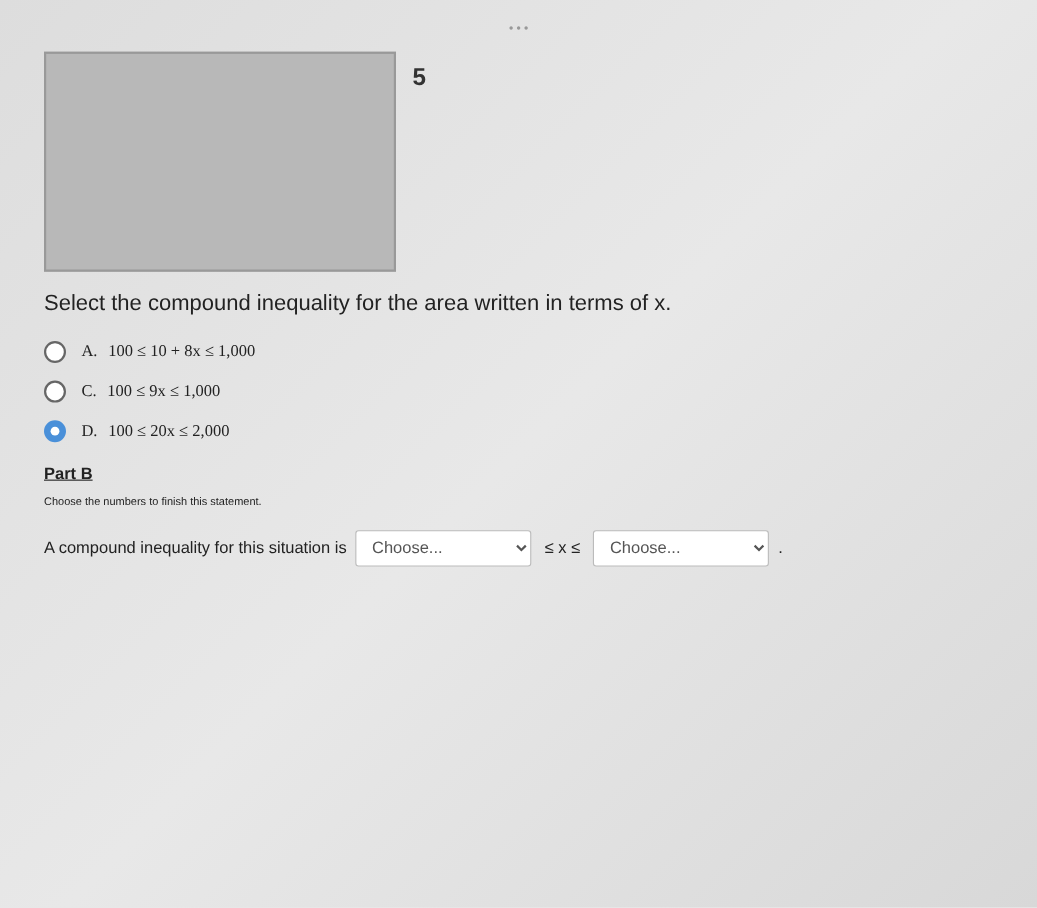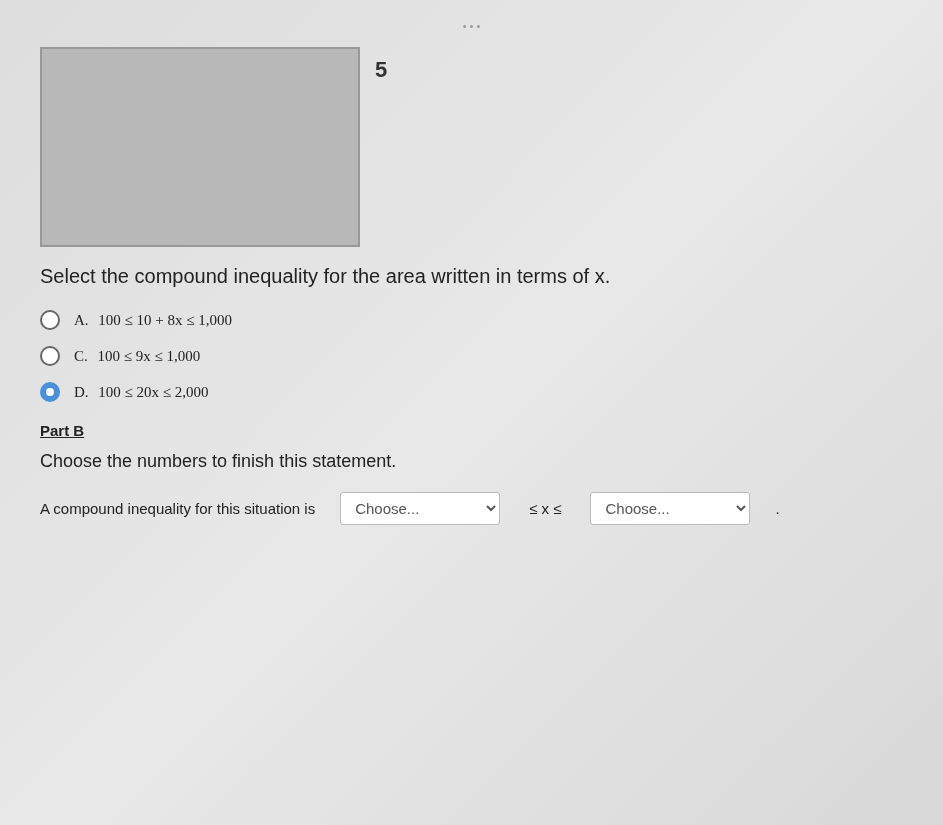--- a/index.html
+++ b/index.html
@@ -107,30 +107,30 @@
 
     .part-b-label {
       font-size: 15px;
       font-weight: bold;
       margin-top: 20px;
       margin-bottom: 6px;
       text-decoration: underline;
     }
 
     .part-b-desc {
-      font-size: 18px;
+      font-size: 10px;
       margin-bottom: 20px;
       color: #222;
       margin-top: 12px;
     }
 
     .statement-row {
       display: flex;
       align-items: center;
-      gap: 25px;
+      gap: 8px;
       flex-wrap: wrap;
     }
 
     .statement-text {
       font-size: 15px;
       color: #222;
     }
 
     .choose-select {
       appearance: auto;

